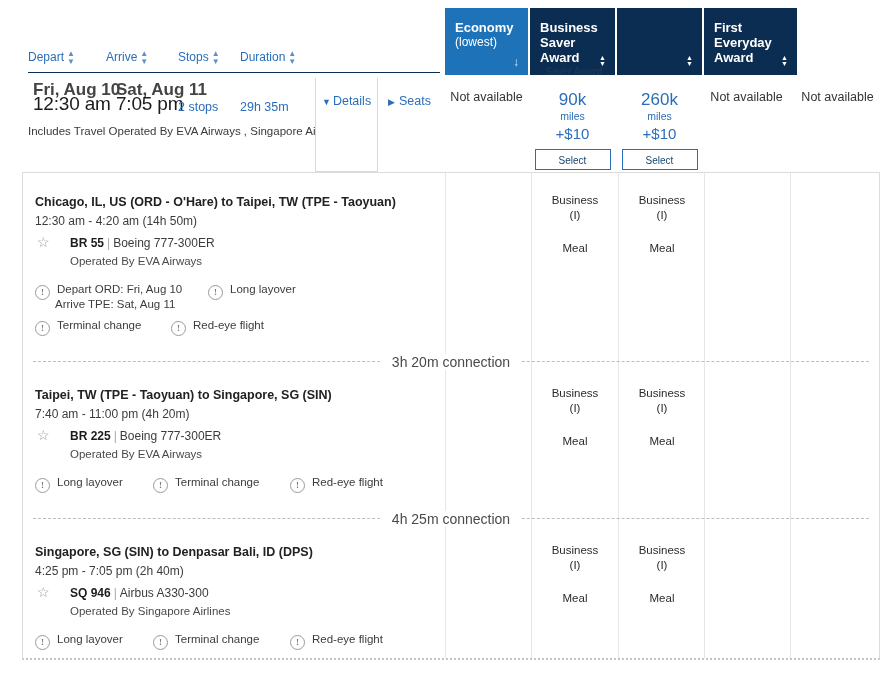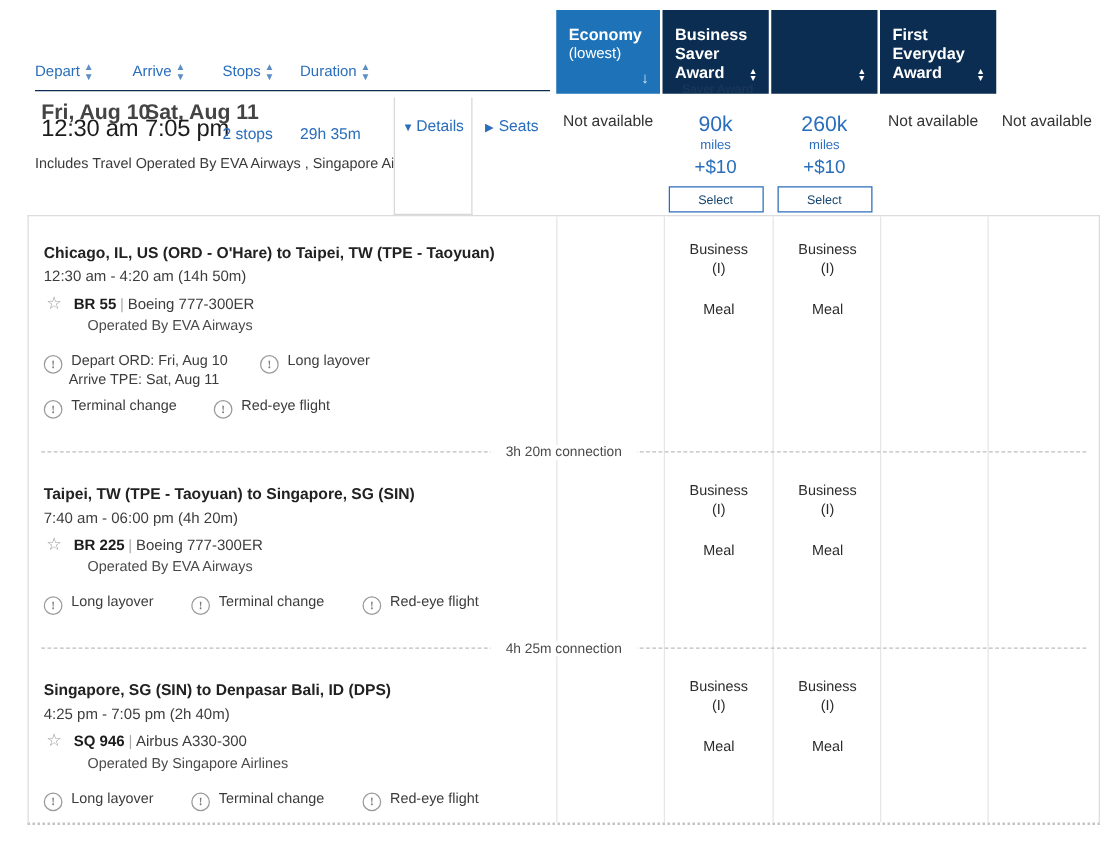--- a/index.html
+++ b/index.html
@@ -262,21 +262,21 @@
   .seg-time {
     position: absolute;
     left: 12px;
     top: 41px;
     font-size: 12px;
     color: #3c3c3c;
     white-space: nowrap;
   }
   .seg-flight {
     position: absolute;
-    left: 36px;
+    left: 47px;
     top: 63px;
     font-size: 12px;
     color: #3c3c3c;
     white-space: nowrap;
   }
   .seg-flight b { color: #1c1c1c; }
   .seg-flight .sep { color: #aaa; margin: 0 3px; }
   .seg-op {
     position: absolute;
     left: 47px;
@@ -335,21 +335,21 @@
     right: 10px;
     border-top: 1px dashed #bdbdbd;
     height: 0;
   }
   .connection span {
     position: absolute;
     left: 50%;
     transform: translate(-50%, -50%);
     background: #ffffff;
     padding: 0 12px;
-    font-size: 11px;
+    font-size: 14px;
     color: #4a4a4a;
     white-space: nowrap;
   }
   .conn-wrap { position: absolute; left: 0; right: 0; }
 </style>
 </head>
 <body>
 
 <div class="sort-bar">
   <a class="sort-link" style="left:0px;">
@@ -470,21 +470,21 @@
   </div>
 
   <div class="conn-wrap" style="top:188px;">
     <div class="connection">
       <span>3h 20m connection</span>
     </div>
   </div>
 
   <div class="segment" style="top:193px; height:145px;">
     <div class="seg-title">Taipei, TW (TPE - Taoyuan) to Singapore, SG (SIN)</div>
-    <div class="seg-time">7:40 am - 06:00 pm (4h 20m)</div>
+    <div class="seg-time">7:40 am - 11:00 pm (4h 20m)</div>
     <div class="star-ico">☆</div>
     <div class="seg-flight">
       <b>BR 225</b><span class="sep">|</span><span>Boeing 777-300ER</span>
     </div>
     <div class="seg-op">Operated By EVA Airways</div>
 
     <div class="notice" style="left:12px; top:110px;">
       <span class="ico">!</span><span>Long layover</span>
     </div>
     <div class="notice" style="left:130px; top:110px;">

